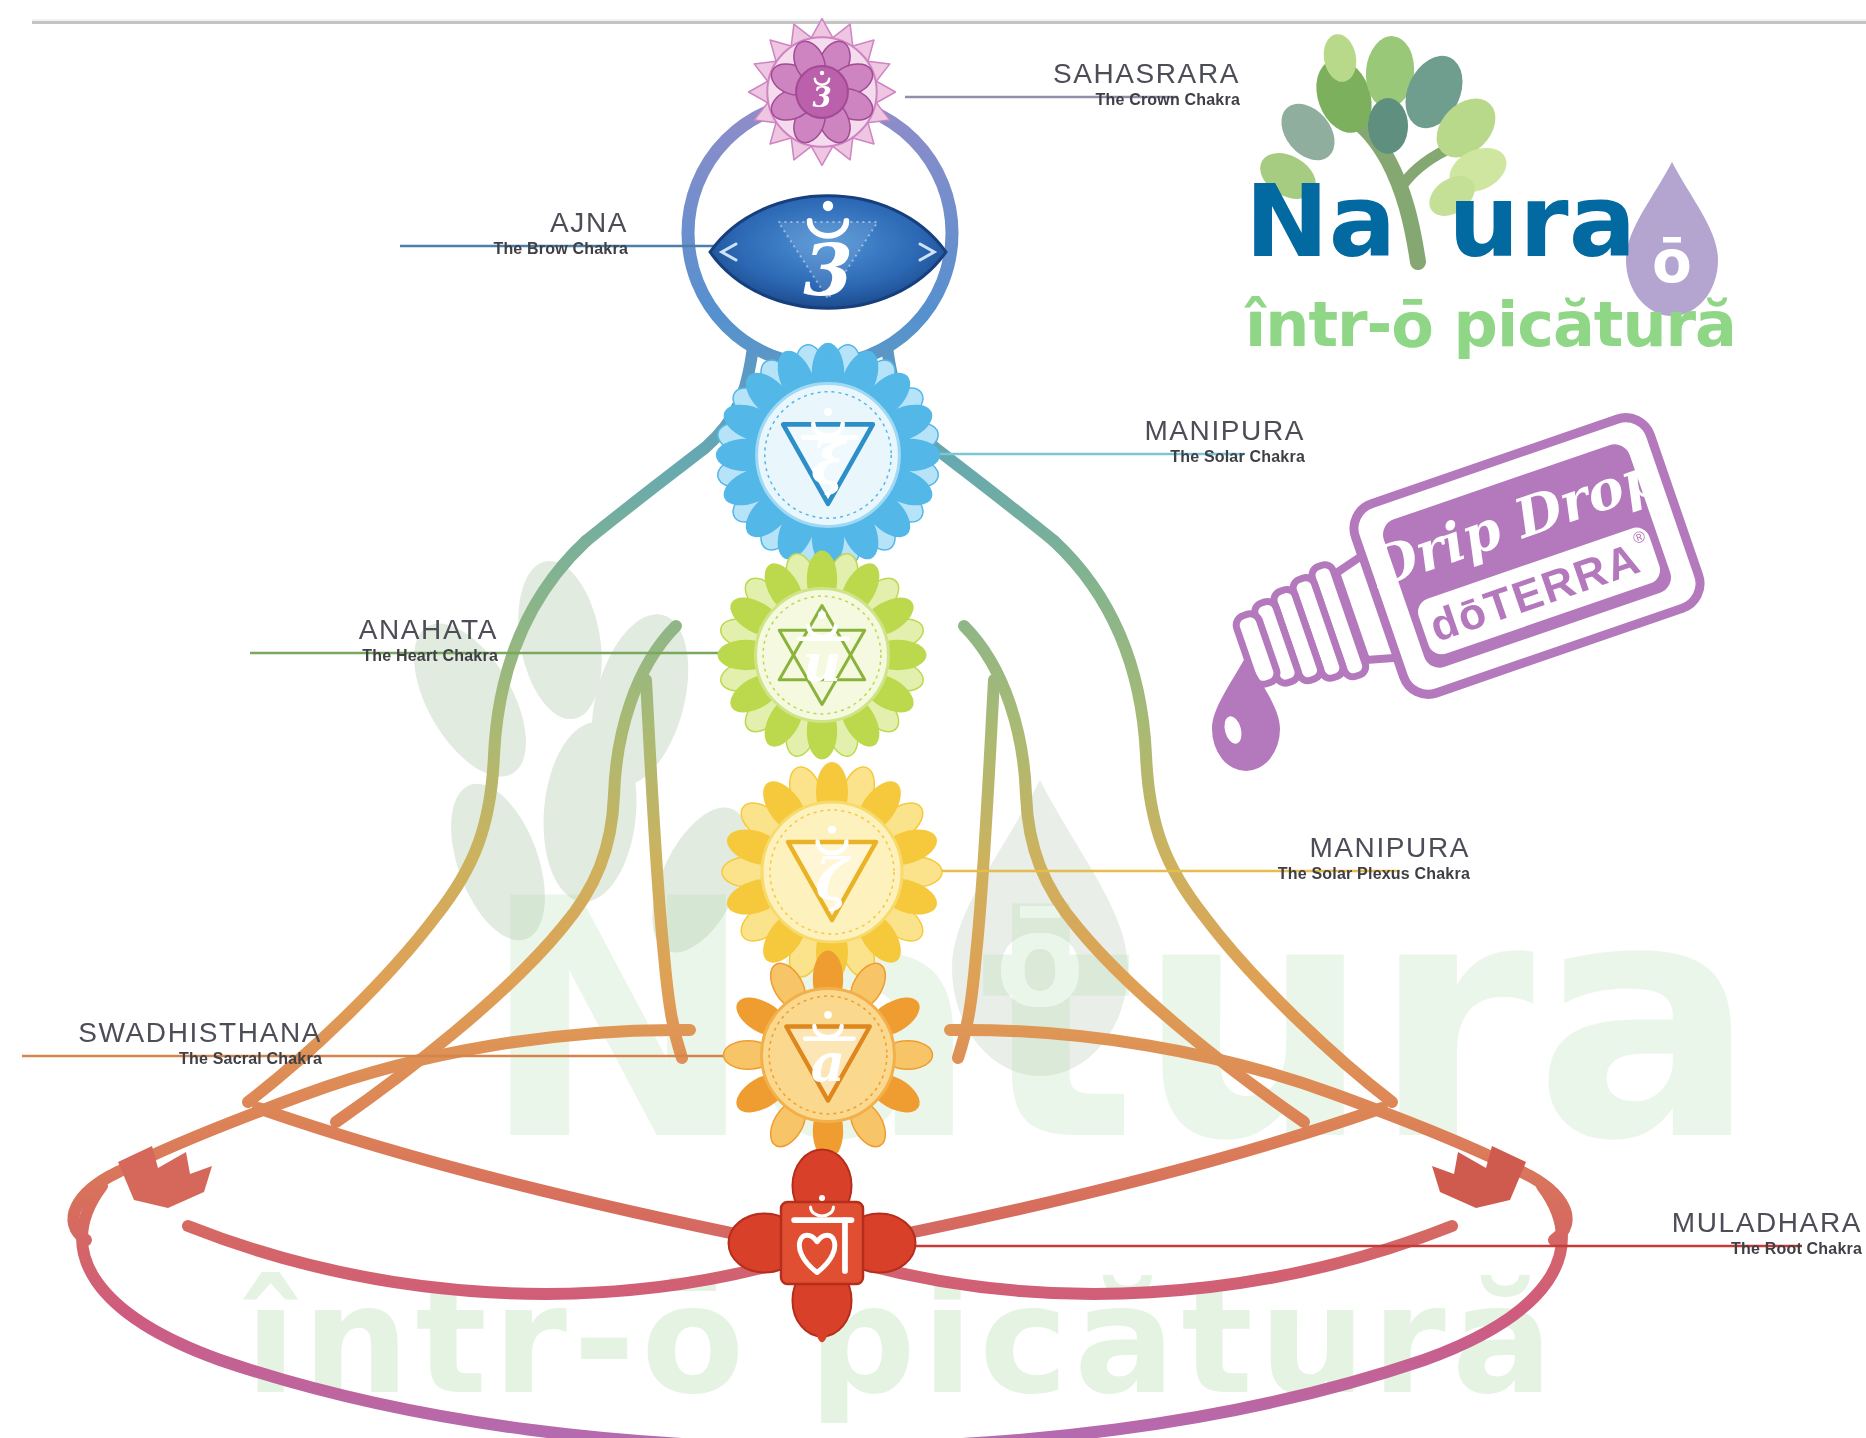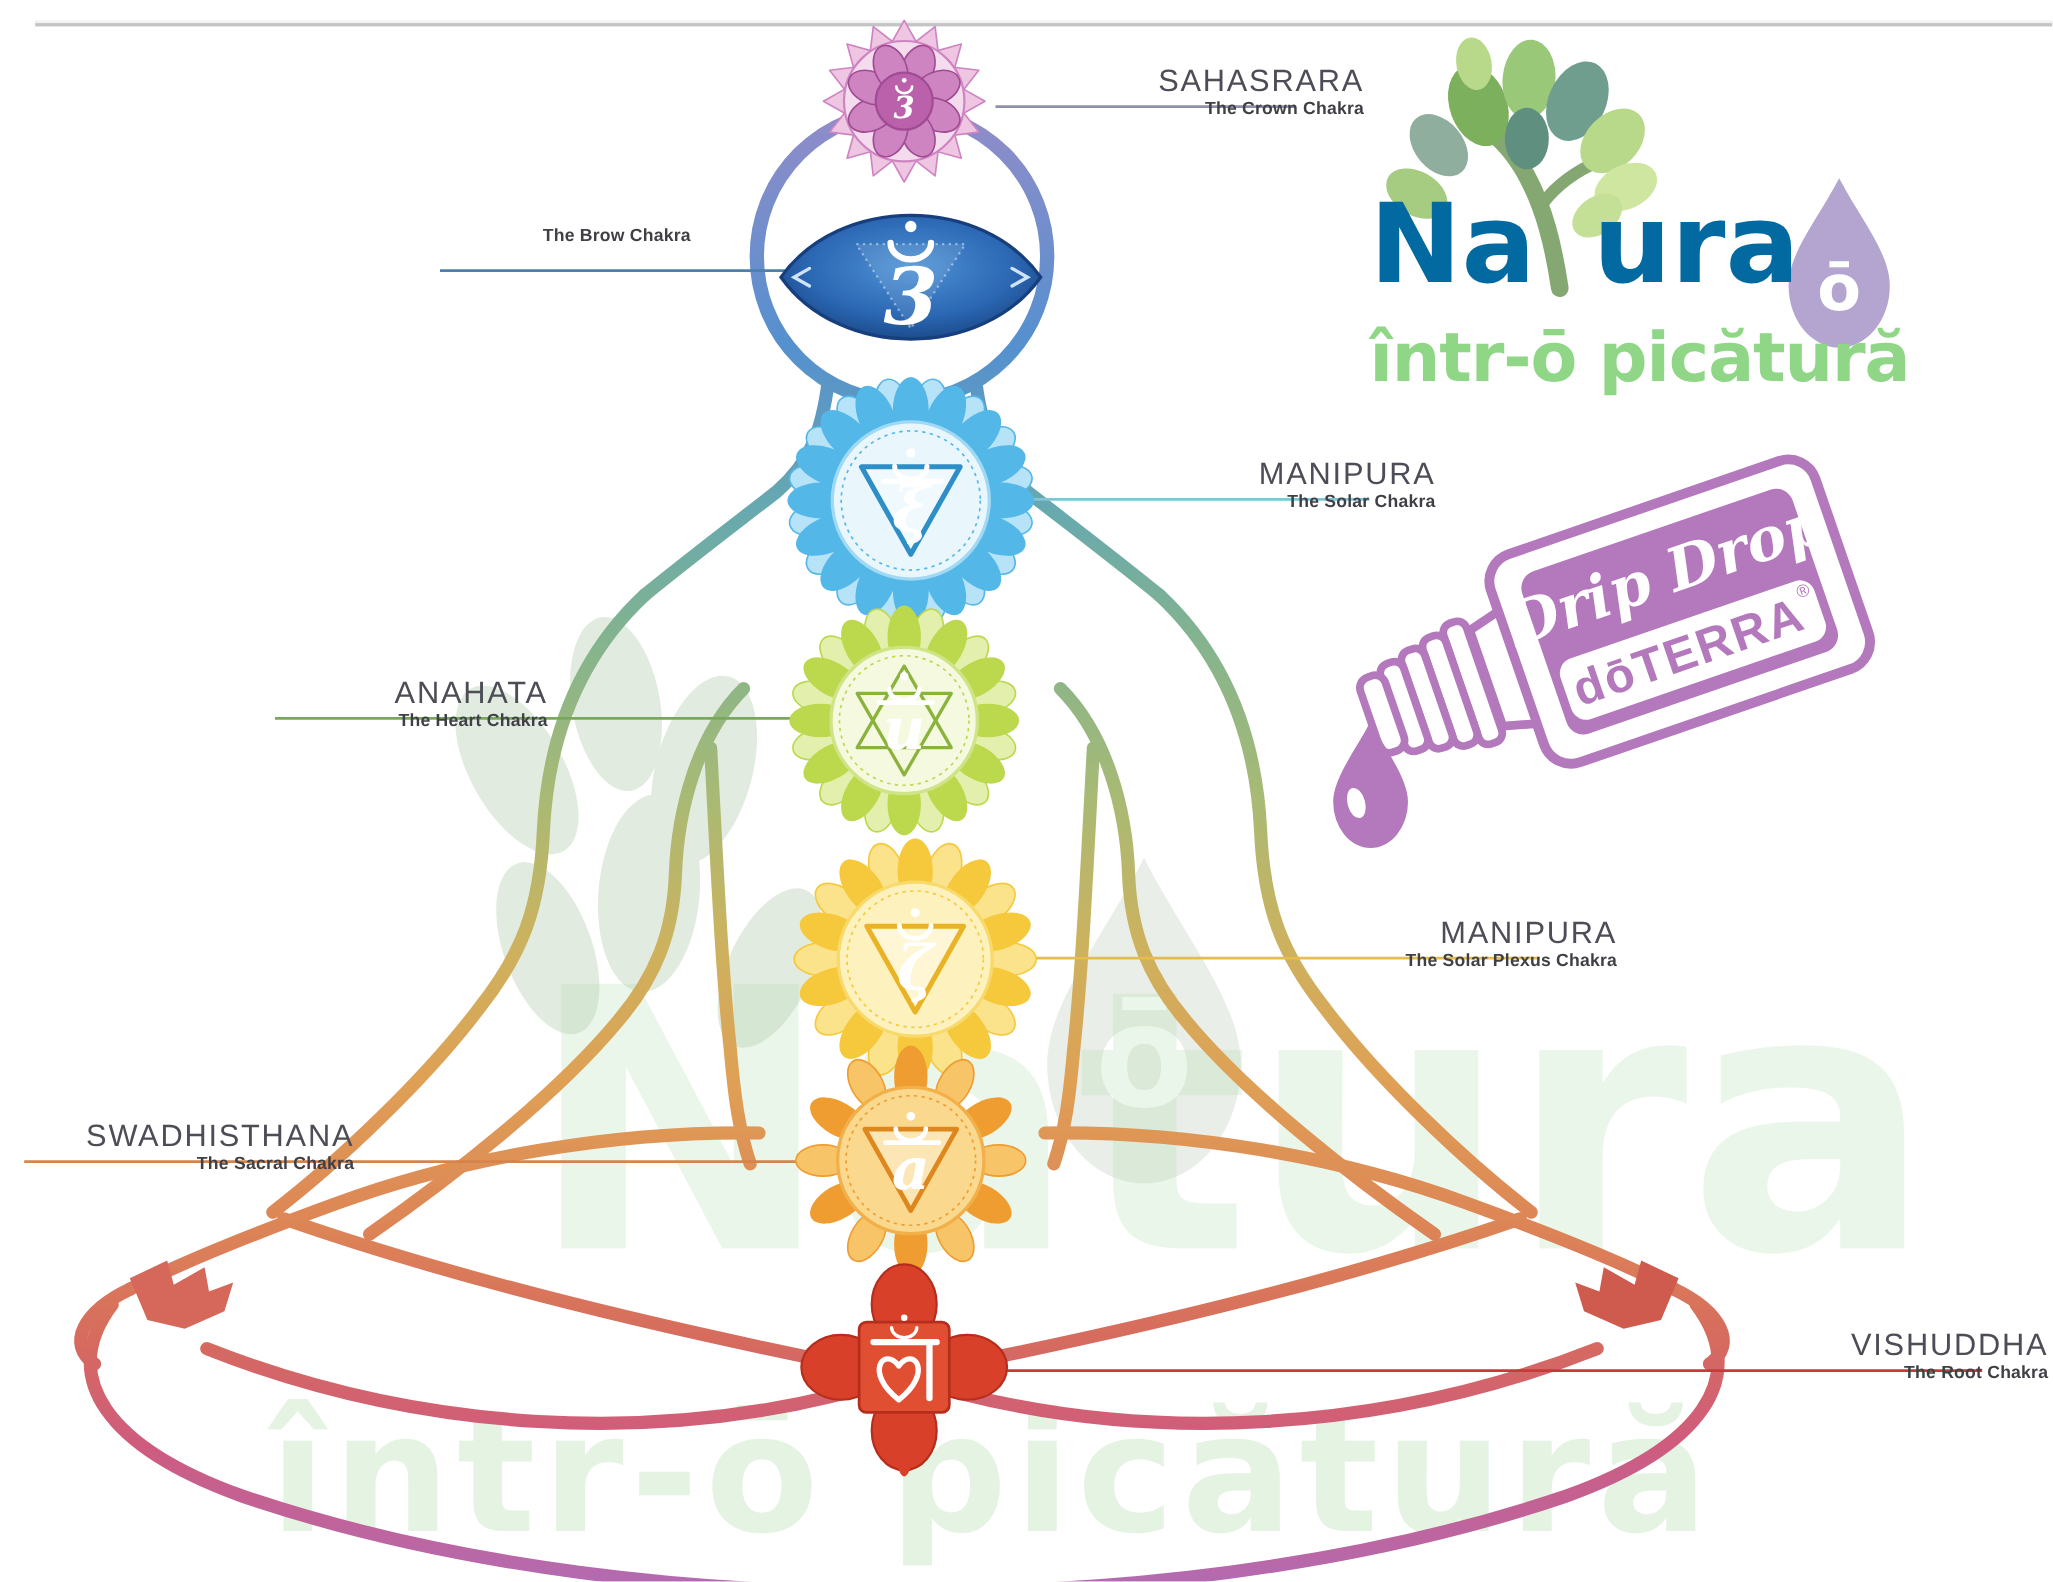--- a/index.html
+++ b/index.html
@@ -317,38 +317,39 @@
       <path d="M0,-58 C-15,-30 -34,-6 -34,15 a34,42 0 0 0 68,0 C34,-6 15,-30 0,-58 Z" transform="translate(1246,714)" fill="#b478bc"></path>
       <ellipse cx="1233" cy="730" rx="8" ry="14" transform="rotate(-15 1233 730)" fill="#ffffff"></ellipse>
     </g>
   </svg>
 
   <div class="chakra-label" style="left:900px;top:57px;width:340px">
     <div class="cl-title">SAHASRARA</div>
     <div class="cl-sub">The Crown Chakra</div>
   </div>
   <div class="chakra-label" style="left:288px;top:206px;width:340px">
+    <div class="cl-title">AJNA</div>
     <div class="cl-sub">The Brow Chakra</div>
   </div>
   <div class="chakra-label" style="left:965px;top:414px;width:340px">
     <div class="cl-title">MANIPURA</div>
     <div class="cl-sub">The Solar Chakra</div>
   </div>
   <div class="chakra-label" style="left:158px;top:613px;width:340px">
     <div class="cl-title">ANAHATA</div>
     <div class="cl-sub">The Heart Chakra</div>
   </div>
   <div class="chakra-label" style="left:1130px;top:831px;width:340px">
     <div class="cl-title">MANIPURA</div>
     <div class="cl-sub">The Solar Plexus Chakra</div>
   </div>
   <div class="chakra-label" style="left:-18px;top:1016px;width:340px">
     <div class="cl-title">SWADHISTHANA</div>
     <div class="cl-sub">The Sacral Chakra</div>
   </div>
   <div class="chakra-label" style="left:1522px;top:1206px;width:340px">
-    <div class="cl-title">VISHUDDHA</div>
+    <div class="cl-title">MULADHARA</div>
     <div class="cl-sub">The Root Chakra</div>
   </div>
 
   <div class="logo-word"><span>Na</span><span class="gap"></span><span>ura</span></div>
   <div class="logo-tagline">într-ō picătură</div>
 </div>
 
 </body></html>

